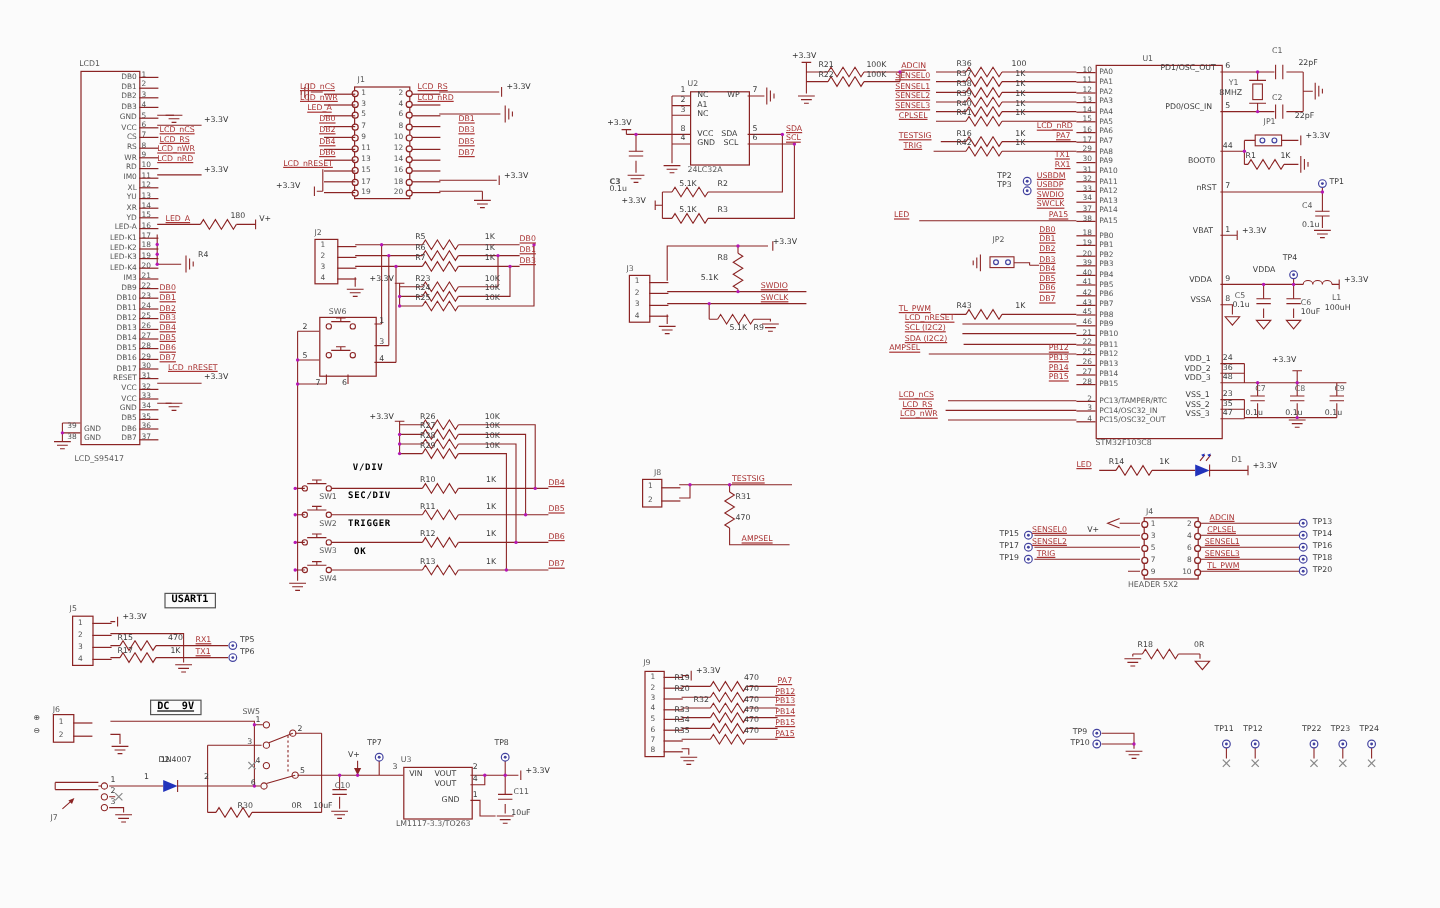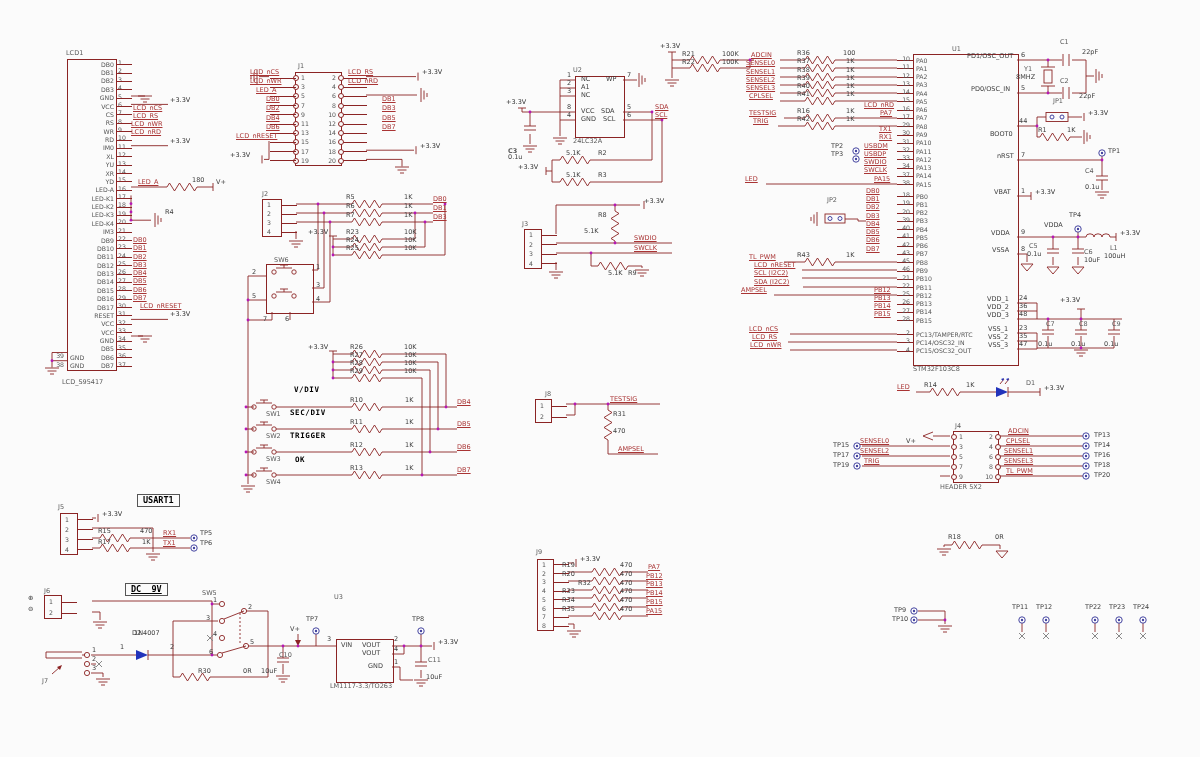--- a/index.html
+++ b/index.html
@@ -1052,21 +1052,21 @@
       <div class="t v" style="left: 213px; top: 631px;">4</div>
       <div class="t v" style="left: 250px; top: 639px;">5</div>
       <div class="t v" style="left: 209px; top: 649px;">6</div>
       <div class="t v" style="left: 198px; top: 668px;">R30</div>
       <div class="t v" style="left: 243px; top: 668px;">0R</div>
       <div class="t v" style="left: 92px; top: 647px;">1</div>
       <div class="t v" style="left: 92px; top: 656px;">2</div>
       <div class="t v" style="left: 92px; top: 665px;">3</div>
       <div class="t v" style="left: 290px; top: 626px;">V+</div>
       <div class="t v" style="left: 306px; top: 616px;">TP7</div>
-      <div class="t r" style="left: 334px; top: 594px;">U3</div>
+      <div class="t r" style="left: 334px; top: 630px;">U3</div>
       <div class="t v" style="left: 341px; top: 642px;">VIN</div>
       <div class="t v" style="left: 362px; top: 642px;">VOUT</div>
       <div class="t v" style="left: 362px; top: 650px;">VOUT</div>
       <div class="t v" style="left: 368px; top: 663px;">GND</div>
       <div class="t v" style="left: 327px; top: 636px;">3</div>
       <div class="t v" style="left: 394px; top: 636px;">2</div>
       <div class="t v" style="left: 394px; top: 646px;">4</div>
       <div class="t v" style="left: 394px; top: 659px;">1</div>
       <div class="t r" style="left: 330px; top: 683px;">LM1117-3.3/TO263</div>
       <div class="t v" style="left: 412px; top: 616px;">TP8</div>

